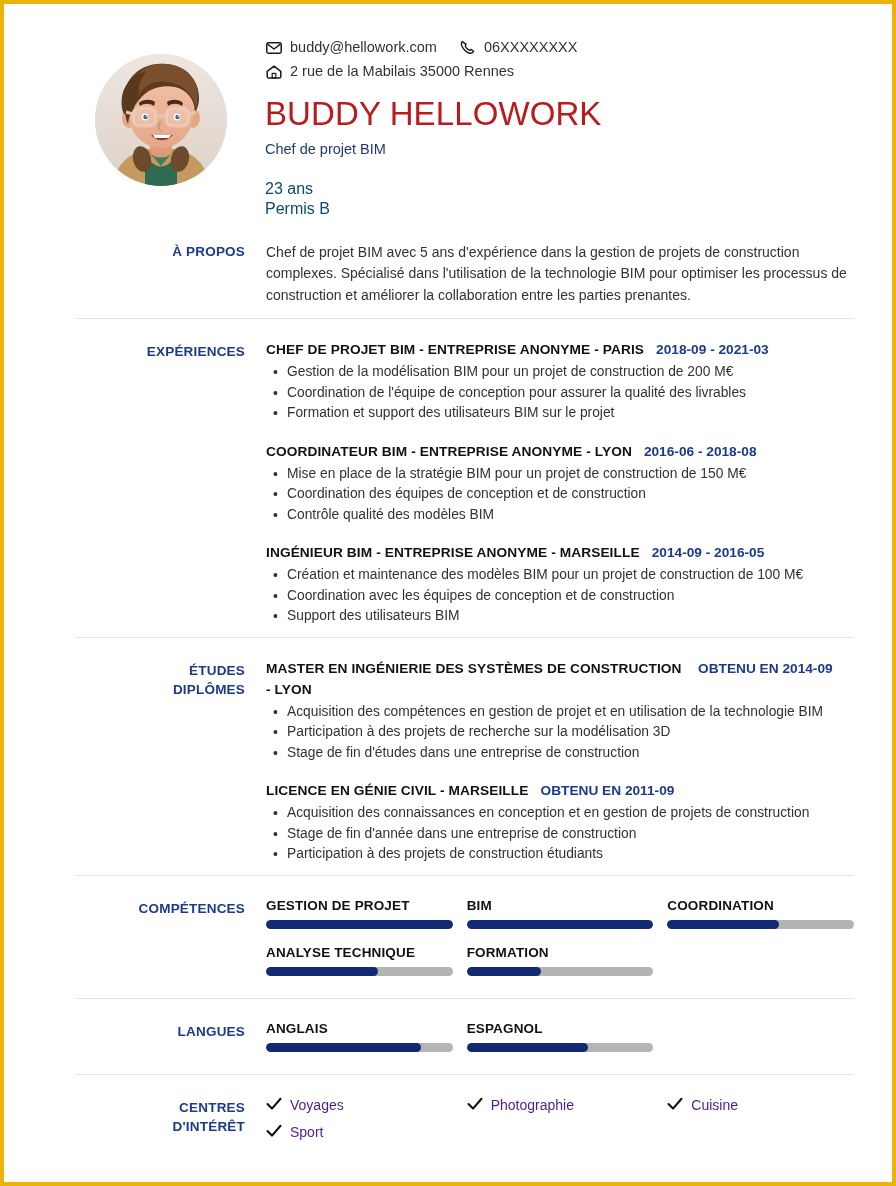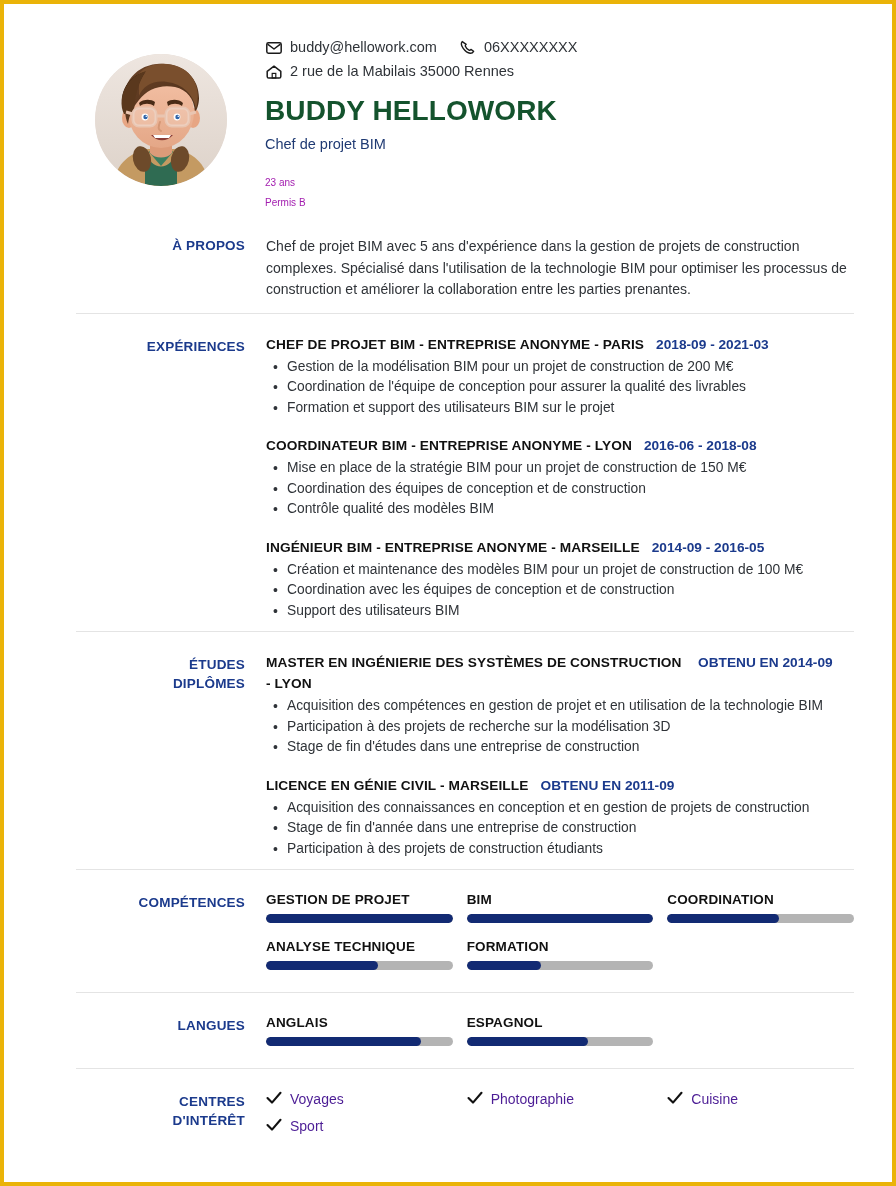--- a/index.html
+++ b/index.html
@@ -77,36 +77,36 @@
     align-items: center;
     justify-content: center;
     width: 18px;
     height: 16px;
     margin-right: 7px;
     color: #1a1a1a;
   }
   .contact-item .ico svg { display: block; }
 
   .fullname {
-    font-size: 28px;
-    font-weight: bold;
+    font-size: 33px;
+    font-weight: normal;
     letter-spacing: 0.1px;
-    color: #14532d;
+    color: #b91c1c;
     margin: 13px 0 9px 0;
     line-height: 1.1;
   }
   .jobtitle {
     font-size: 14.5px;
     color: #1f3a73;
     margin: 0 0 20px 0;
     line-height: 1.2;
   }
   .meta-line {
-    font-size: 10px;
-    color: #a21caf;
+    font-size: 16px;
+    color: #0c4a6e;
     line-height: 20px;
   }
 
   
   .section {
     display: flex;
     align-items: flex-start;
     padding-top: 10px;
   }
   .section.divided {

